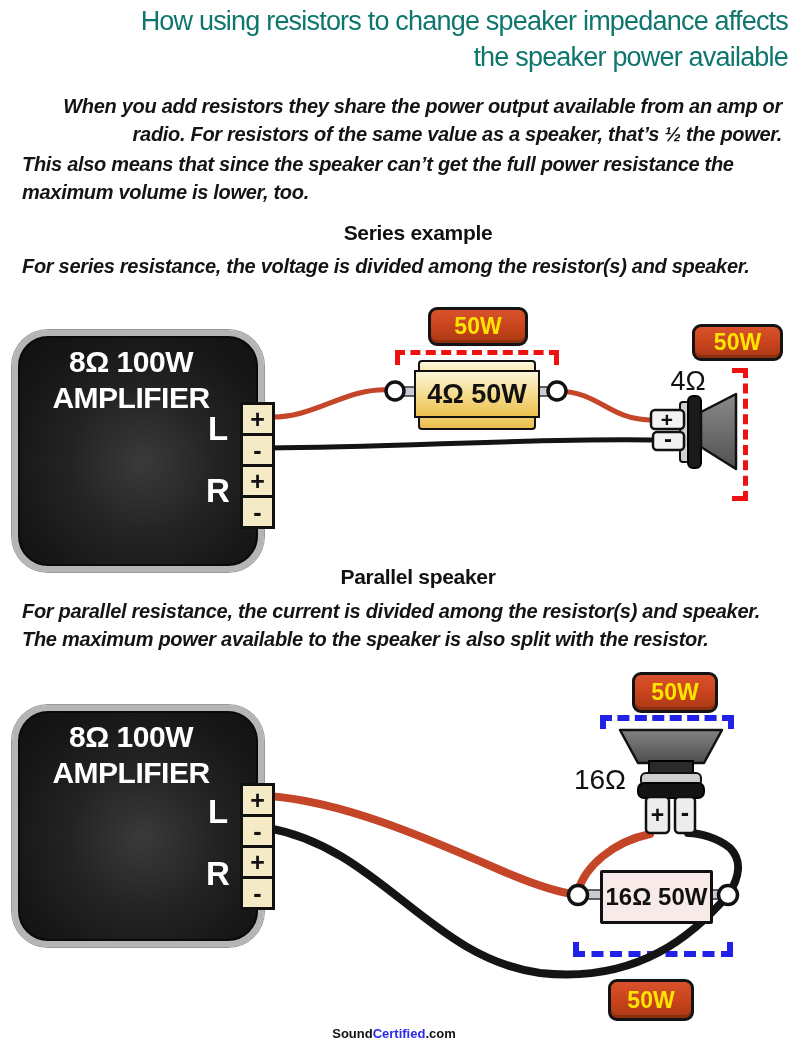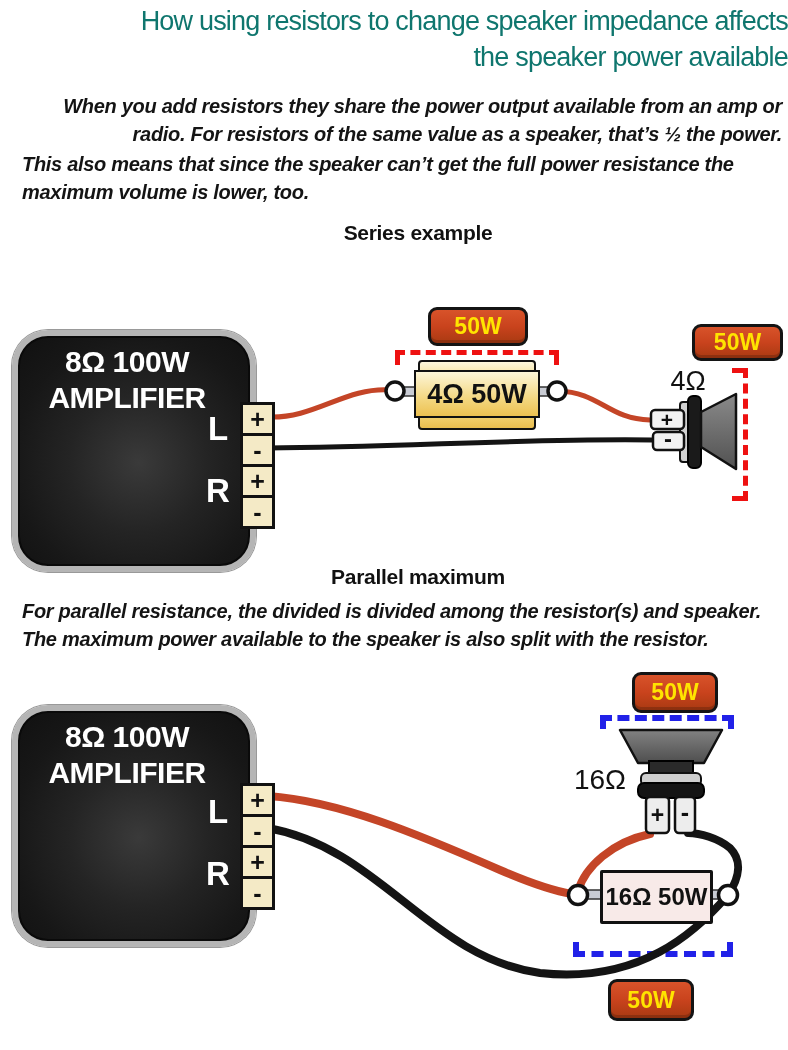--- a/index.html
+++ b/index.html
@@ -9,21 +9,21 @@
 
   .title{left:0;right:0;top:4px;text-align:right;font-weight:normal;font-size:27px;
          line-height:1.32;letter-spacing:-0.8px;color:#0f766e;}
   .para{left:22px;width:748px;font-style:italic;font-weight:600;font-size:20px;
         line-height:1.42;letter-spacing:-0.3px;color:#141414;}
   .h2{left:0;right:0;text-align:center;font-weight:bold;font-size:21px;letter-spacing:-0.3px;margin-left:48px;}
 
   
   .amp{width:232px;height:230px;border:6px solid var(--amp-border);border-radius:36px;
        background:radial-gradient(circle at 52% 55%, #3a3a3a 0%, #242424 40%, #171717 72%, #101010 100%);
-       box-shadow:inset 0 0 0 2px #0a0a0a, 0 0 0 1px #999;z-index:3;}
+       box-shadow:inset 0 0 0 2px #0a0a0a, 0 0 0 1px #999;z-index:3;padding-left:8px;}
   .amp-title{position:absolute;left:0;right:14px;top:8px;text-align:center;color:#fff;
              font-weight:bold;font-size:30px;line-height:1.2;letter-spacing:-0.5px;}
   .amp-ch{position:absolute;color:#fff;font-weight:bold;font-size:33px;line-height:1;}
   .term-strip{position:absolute;width:29px;background:#111;border:3px solid #111;
               display:flex;flex-direction:column;gap:3px;z-index:3;}
   .term{background:var(--terminal-bg);height:28px;display:flex;align-items:center;
         justify-content:center;font-weight:bold;font-size:25px;color:#111;line-height:1;}
 
   
   .badge{background:linear-gradient(180deg,#d8532a 0%, var(--badge-bg) 50%, #a93a12 100%);
@@ -71,20 +71,21 @@
 <div class="page">
 
   <div class="abs title">
     <div>How using resistors to change speaker impedance affects</div>
     <div>the speaker power available</div>
   </div>
   <p class="abs para" style="top:80px;margin:12px;text-align:right;">When you add resistors they share the power output available from an amp or radio. For resistors of the same value as a speaker, that’s ½ the power.</p>
   <p class="abs para" style="top:150px;margin:0;">This also means that since the speaker can’t get the full power resistance the maximum volume is lower, too.</p>
 
   <div class="abs h2" style="top:221px;">Series example</div>
+  <p class="abs para" style="top:252px;margin:0;"><span>For series resistance, the </span><b>voltage</b><span> is divided among the resistor(s) and speaker.</span></p>
 
   <div class="abs brk brk-top-red"></div>
   <div class="abs brk brk-right-red"></div>
 
   <svg class="layer" style="top:300px;" width="788" height="270" viewBox="0 0 788 270">
     <defs>
       <linearGradient id="coneH" x1="0" y1="0" x2="0" y2="1">
         <stop offset="0" stop-color="#8a8a8a"></stop>
           <stop offset="1" stop-color="#515151"></stop>
       </linearGradient>
@@ -129,22 +130,22 @@
 
   <div class="abs res-back"></div>
   <div class="abs res-front">
       <span>4Ω 50W</span>
     </div>
 
   <div class="abs badge" style="left:428px;top:307px;width:94px;height:33px;">50W</div>
   <div class="abs badge" style="left:692px;top:324px;width:85px;height:31px;">50W</div>
   <div class="abs imp-label" style="left:663px;top:366px;width:50px;">4Ω</div>
 
-  <div class="abs h2" style="top:565px;">Parallel maximum</div>
-  <p class="abs para" style="top:597px;margin:0;"><span>For parallel resistance, the </span><b>divided</b><span> is divided among the resistor(s) and speaker. The maximum power available to the speaker is also split with the resistor.</span></p>
+  <div class="abs h2" style="top:565px;">Parallel speaker</div>
+  <p class="abs para" style="top:597px;margin:0;"><span>For parallel resistance, the </span><b>current</b><span> is divided among the resistor(s) and speaker. The maximum power available to the speaker is also split with the resistor.</span></p>
 
   <div class="abs brk brk-top-blue"></div>
   <div class="abs brk brk-bot-blue"></div>
 
   <svg class="layer" style="top:670px;" width="788" height="380" viewBox="0 0 788 380">
     <defs>
       <linearGradient id="coneV" x1="0" y1="0" x2="0" y2="1">
         <stop offset="0" stop-color="#828282"></stop>
           <stop offset="1" stop-color="#4e4e4e"></stop>
       </linearGradient>
@@ -189,14 +190,15 @@
   </div>
 
   <div class="abs res-pink">
       <span>16Ω 50W</span>
     </div>
 
   <div class="abs badge" style="left:632px;top:672px;width:80px;height:35px;">50W</div>
   <div class="abs badge" style="left:608px;top:979px;width:80px;height:36px;">50W</div>
   <div class="abs imp-label" style="left:570px;top:764px;width:60px;font-size:28px;">16Ω</div>
 
+  <div class="abs footer"><span>Sound</span><span class="blue">Certified</span><span>.com</span></div>
 
 </div>
 
 </body></html>

